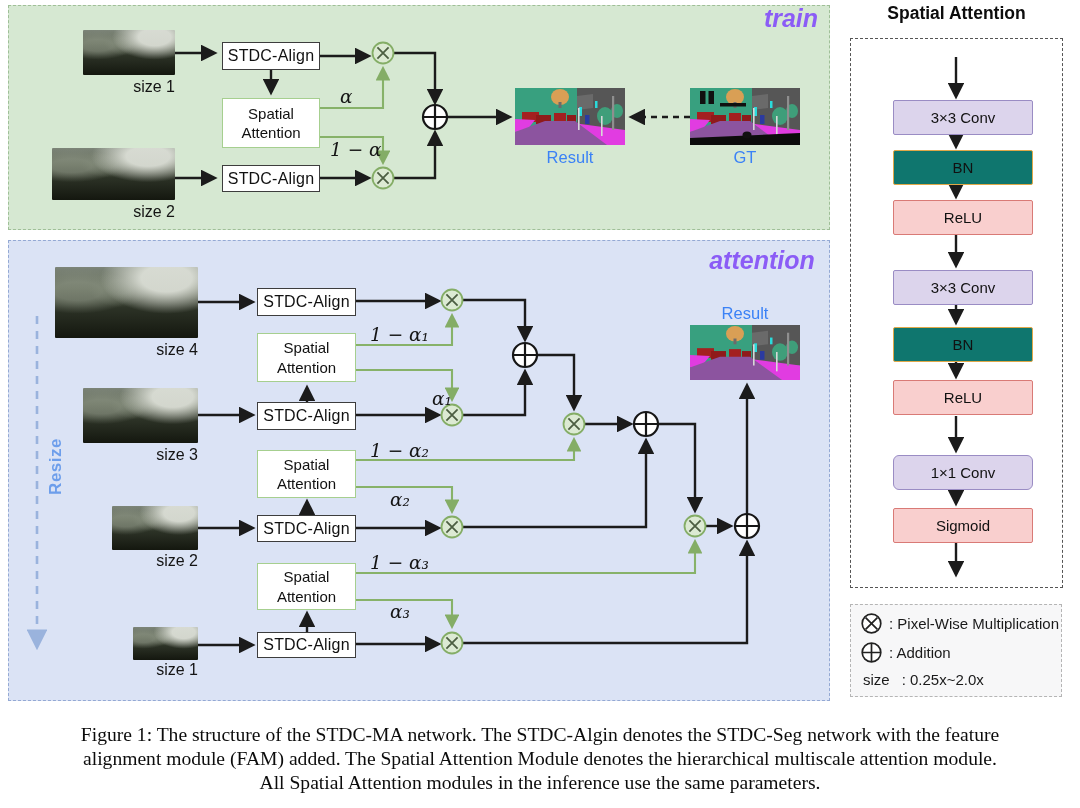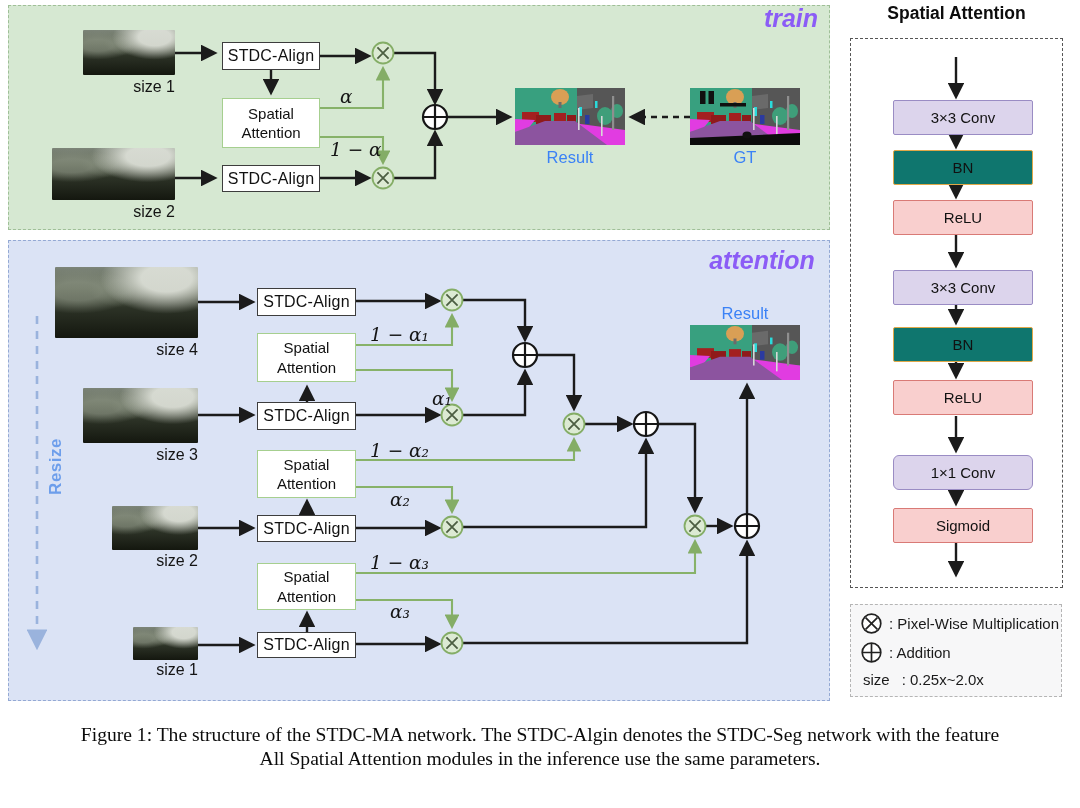--- a/index.html
+++ b/index.html
@@ -360,15 +360,16 @@
     </svg>
     <span>: Addition</span>
   </div>
   <div class="leg-row" style="left:863px;top:671px;">
     <span>size</span>
     <span style="margin-left:6px;">: 0.25x~2.0x</span>
   </div>
 
   <div id="caption">
     <div>Figure 1: The structure of the STDC-MA network. The STDC-Algin denotes the STDC-Seg network with the feature</div>
+    <div>alignment module (FAM) added. The Spatial Attention Module denotes the hierarchical multiscale attention module.</div>
     <div>All Spatial Attention modules in the inference use the same parameters.</div>
   </div>
 </div>
 
 </body></html>

